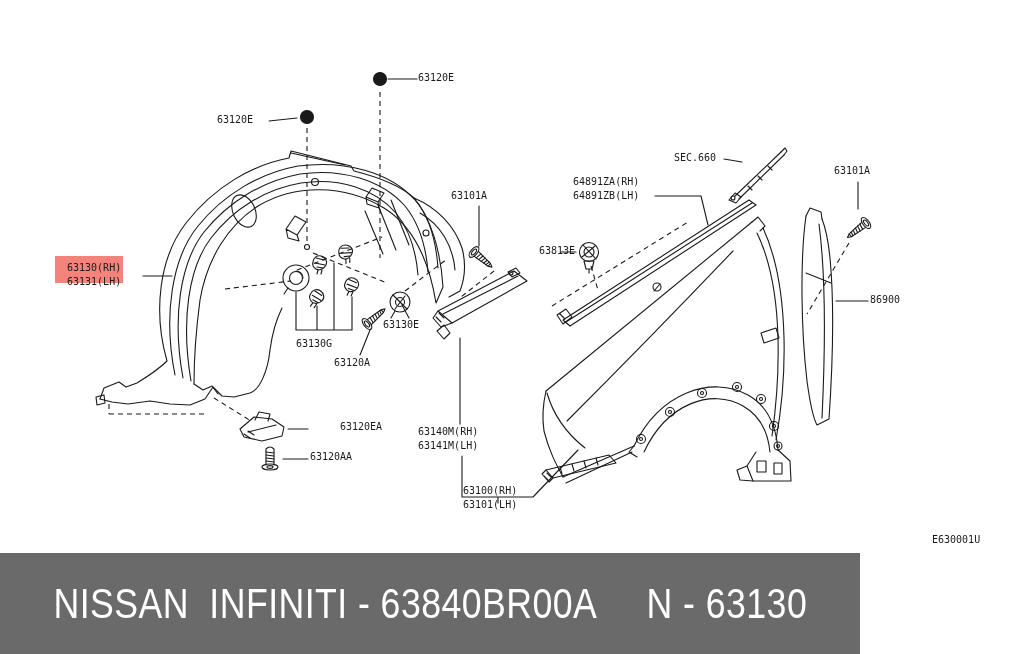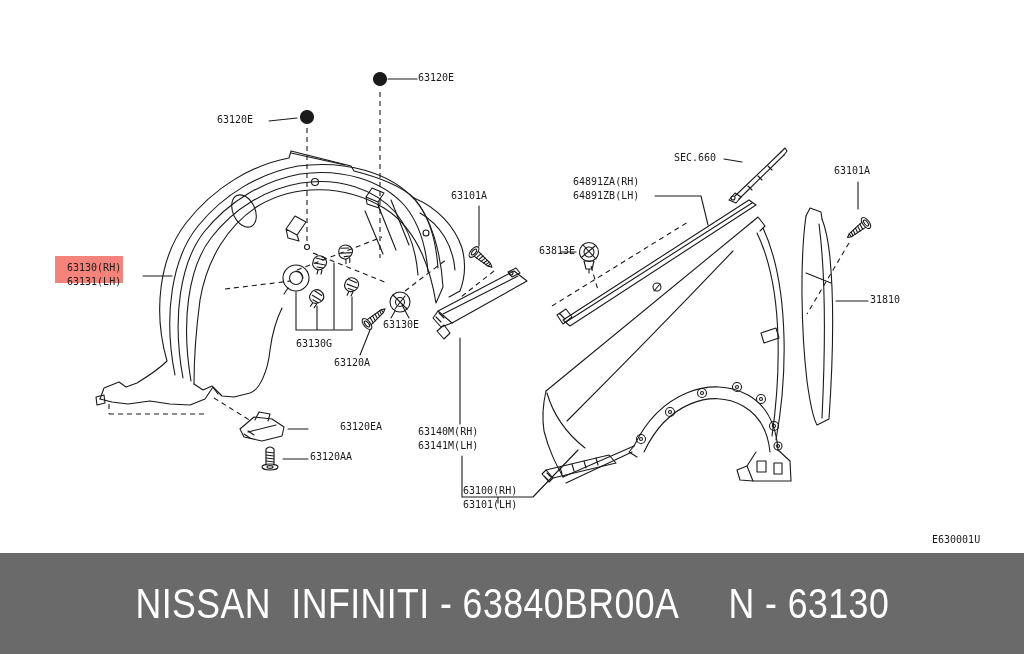--- a/index.html
+++ b/index.html
@@ -1,20 +1,20 @@
 <!DOCTYPE html>
 <html><head>
 <meta charset="utf-8">
 <style>
   html,body{margin:0;padding:0;background:#ffffff;width:1024px;height:654px;overflow:hidden;}
   .stage{position:relative;width:1024px;height:654px;font-family:"DejaVu Sans Mono",monospace;}
   svg{position:absolute;left:0;top:0;}
   .lbl{position:absolute;font-size:10px;line-height:14px;color:#1a1a1a;white-space:pre-line;letter-spacing:0px;z-index:3;}
   .hl{position:absolute;z-index:2;}
-  .footer{position:absolute;left:0;top:553px;width:1024px;height:101px;display:flex;align-items:center;justify-content:center;z-index:4;}
+  .footer{position:absolute;left:0;top:553px;width:860px;height:101px;display:flex;align-items:center;justify-content:center;z-index:4;}
   .footer-inner{display:flex;align-items:baseline;transform:scaleX(0.85);transform-origin:center;
     font-family:"Liberation Sans",sans-serif;font-size:42px;font-weight:400;color:#ffffff;letter-spacing:0.5px;white-space:nowrap;}
   .footer-inner .gap-s{display:inline-block;width:24px;}
   .footer-inner .gap-l{display:inline-block;width:58px;}
   .line{stroke:#1a1a1a;stroke-width:1.1;fill:none;stroke-linecap:round;stroke-linejoin:round;}
   .dash{stroke:#1a1a1a;stroke-width:1.1;fill:none;stroke-dasharray:5,4;stroke-linecap:butt;}
   .solidfill{fill:#1a1a1a;stroke:none;}
 </style>
 </head>
 <body>
@@ -217,21 +217,21 @@
   <div class="lbl" style="left:418px;top:71px;">63120E</div>
   <div class="lbl" style="left:217px;top:113px;">63120E</div>
   <div class="lbl" style="left:451px;top:189px;">63101A</div>
   <div class="lbl" style="left:573px;top:175px;text-align:right;">64891ZA(RH)
 64891ZB(LH)</div>
   <div class="lbl" style="left:674px;top:151px;">SEC.660</div>
   <div class="lbl" style="left:834px;top:164px;">63101A</div>
   <div class="lbl" style="left:507px;top:244px;margin-left:32px;">63813E</div>
   <div class="lbl" style="left:67px;top:261px;">63130(RH)
 63131(LH)</div>
-  <div class="lbl" style="left:870px;top:293px;">31810</div>
+  <div class="lbl" style="left:870px;top:293px;">86900</div>
   <div class="lbl" style="left:383px;top:318px;">63130E</div>
   <div class="lbl" style="left:296px;top:337px;">63130G</div>
   <div class="lbl" style="left:334px;top:356px;text-align:center;">63120A</div>
   <div class="lbl" style="left:310px;top:420px;margin-left:30px;">63120EA</div>
   <div class="lbl" style="left:310px;top:450px;text-align:center;">63120AA</div>
   <div class="lbl" style="left:418px;top:425px;">63140M(RH)
 63141M(LH)</div>
   <div class="lbl" style="left:463px;top:484px;">63100(RH)
 63101(LH)</div>
   <div class="lbl" style="left:932px;top:533px;">E630001U</div>

